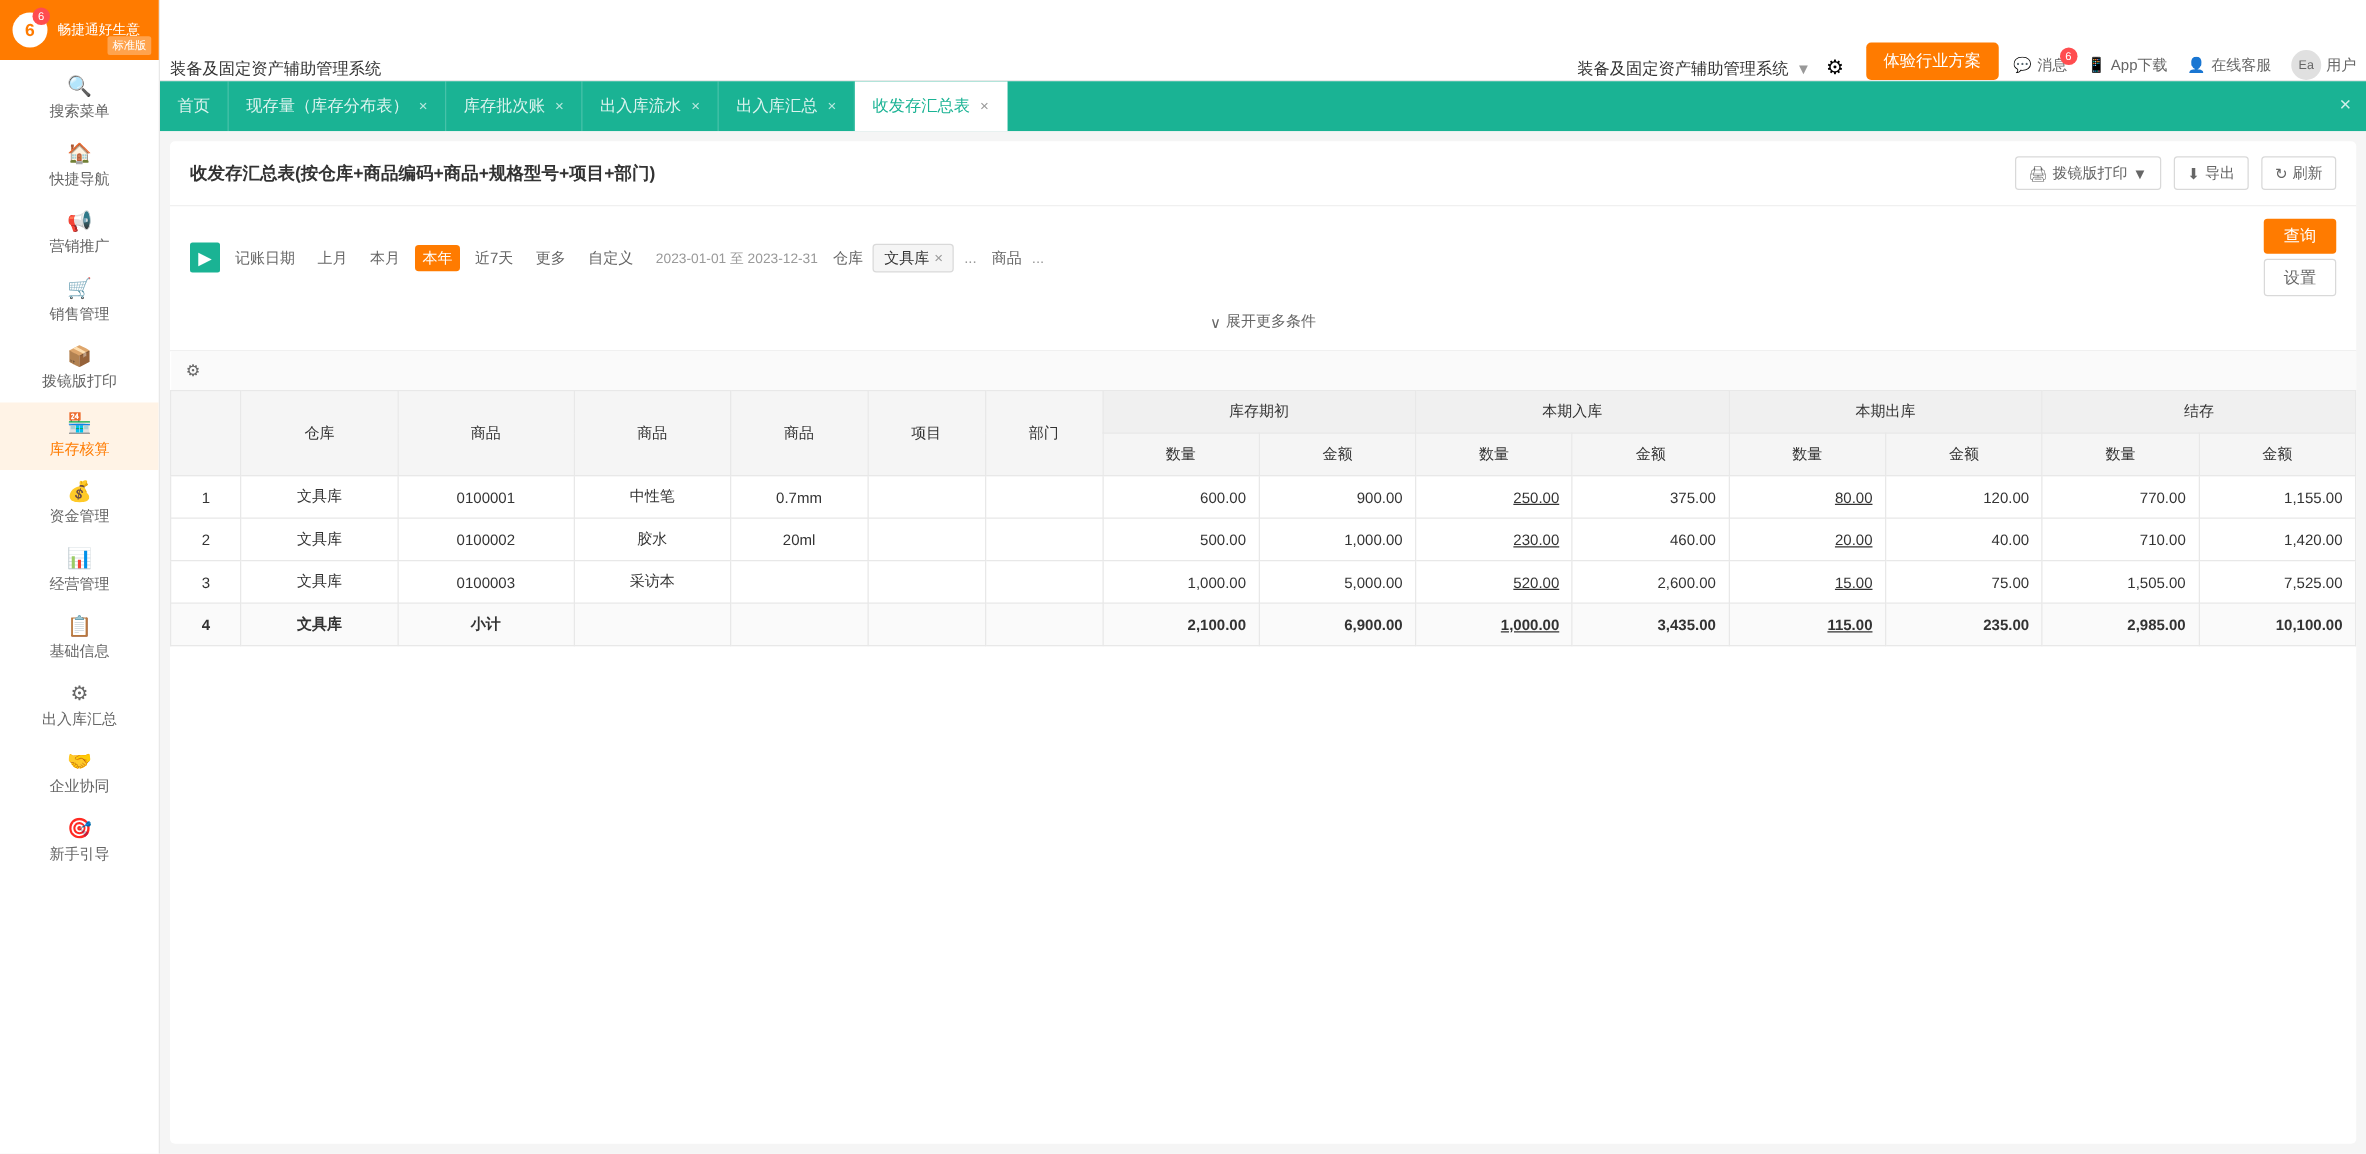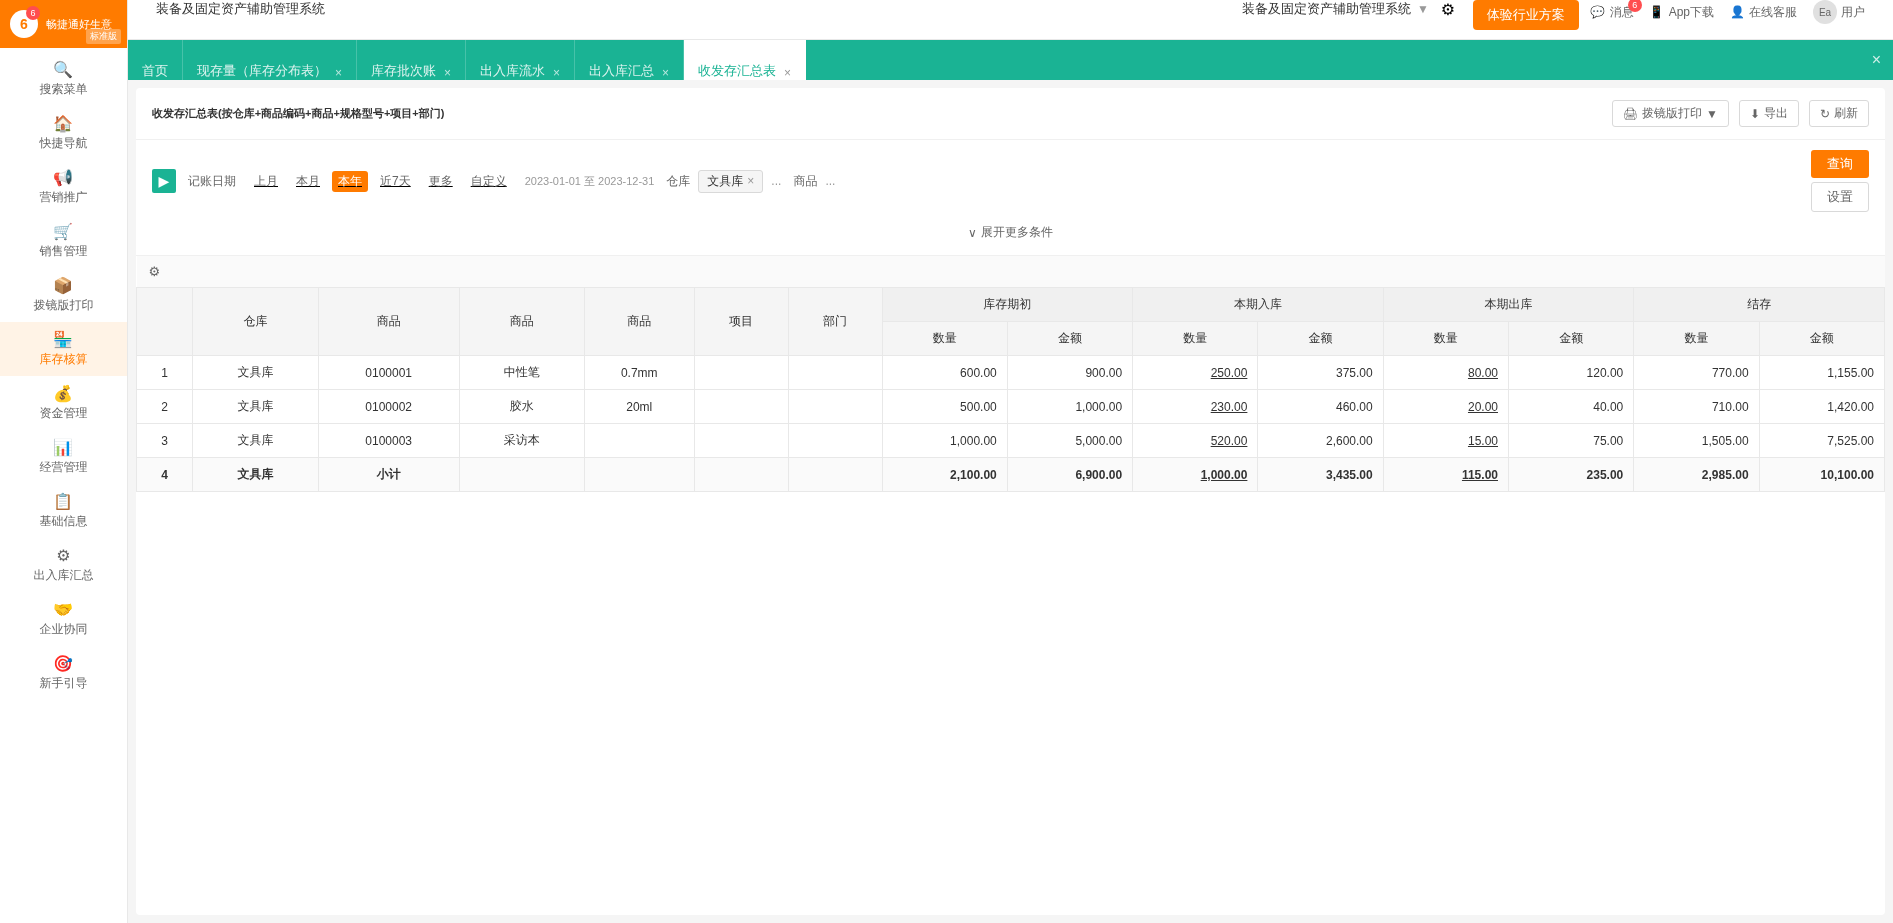--- a/index.html
+++ b/index.html
@@ -95,26 +95,26 @@
     .main {
       flex: 1;
       display: flex;
       flex-direction: column;
       height: 100%;
       overflow: hidden;
     }
 
     
     .topbar {
-      height: 40px;
+      height: 65px;
       background: #fff;
       border-bottom: 1px solid #e8e8e8;
       display: flex;
-      align-items: flex-start;
-      padding: 0 28px;
+      align-items: flex-end;
+      padding: 0 8px;
       gap: 12px;
       flex-shrink: 0;
     }
     .topbar-title {
       font-size: 13px;
       color: #333;
       flex: 1;
     }
     .topbar-btn {
       background: #ff7b00;
@@ -165,21 +165,21 @@
       background: #1ab394;
       display: flex;
       align-items: center;
       padding: 0 0;
       flex-shrink: 0;
       overflow: hidden;
     }
     .tab-item {
       height: 100%;
       display: flex;
-      align-items: flex-end;
+      align-items: center;
       padding: 0 14px;
       font-size: 13px;
       color: rgba(255,255,255,0.85);
       cursor: pointer;
       white-space: nowrap;
       gap: 6px;
       border-right: 1px solid rgba(255,255,255,0.2);
       position: relative;
     }
     .tab-item:first-child { border-left: none; }
@@ -226,21 +226,21 @@
 
     
     .page-header {
       padding: 12px 16px 0;
       border-bottom: 1px solid #f0f0f0;
       display: flex;
       align-items: center;
       justify-content: space-between;
     }
     .page-title {
-      font-size: 11px;
+      font-size: 14px;
       font-weight: bold;
       color: #333;
       padding-bottom: 12px;
     }
     .page-header-actions {
       display: flex;
       align-items: center;
       gap: 10px;
       padding-bottom: 12px;
     }
@@ -309,21 +309,20 @@
       flex-shrink: 0;
     }
     .filter-label {
       font-size: 12px;
       color: #666;
     }
     .filter-date-group {
       display: flex;
       align-items: center;
       gap: 6px;
-      text-decoration: underline;
     }
     .date-btn {
       font-size: 12px;
       color: #666;
       cursor: pointer;
       padding: 2px 6px;
       border-radius: 3px;
     }
     .date-btn.active {
       background: #ff7b00;

